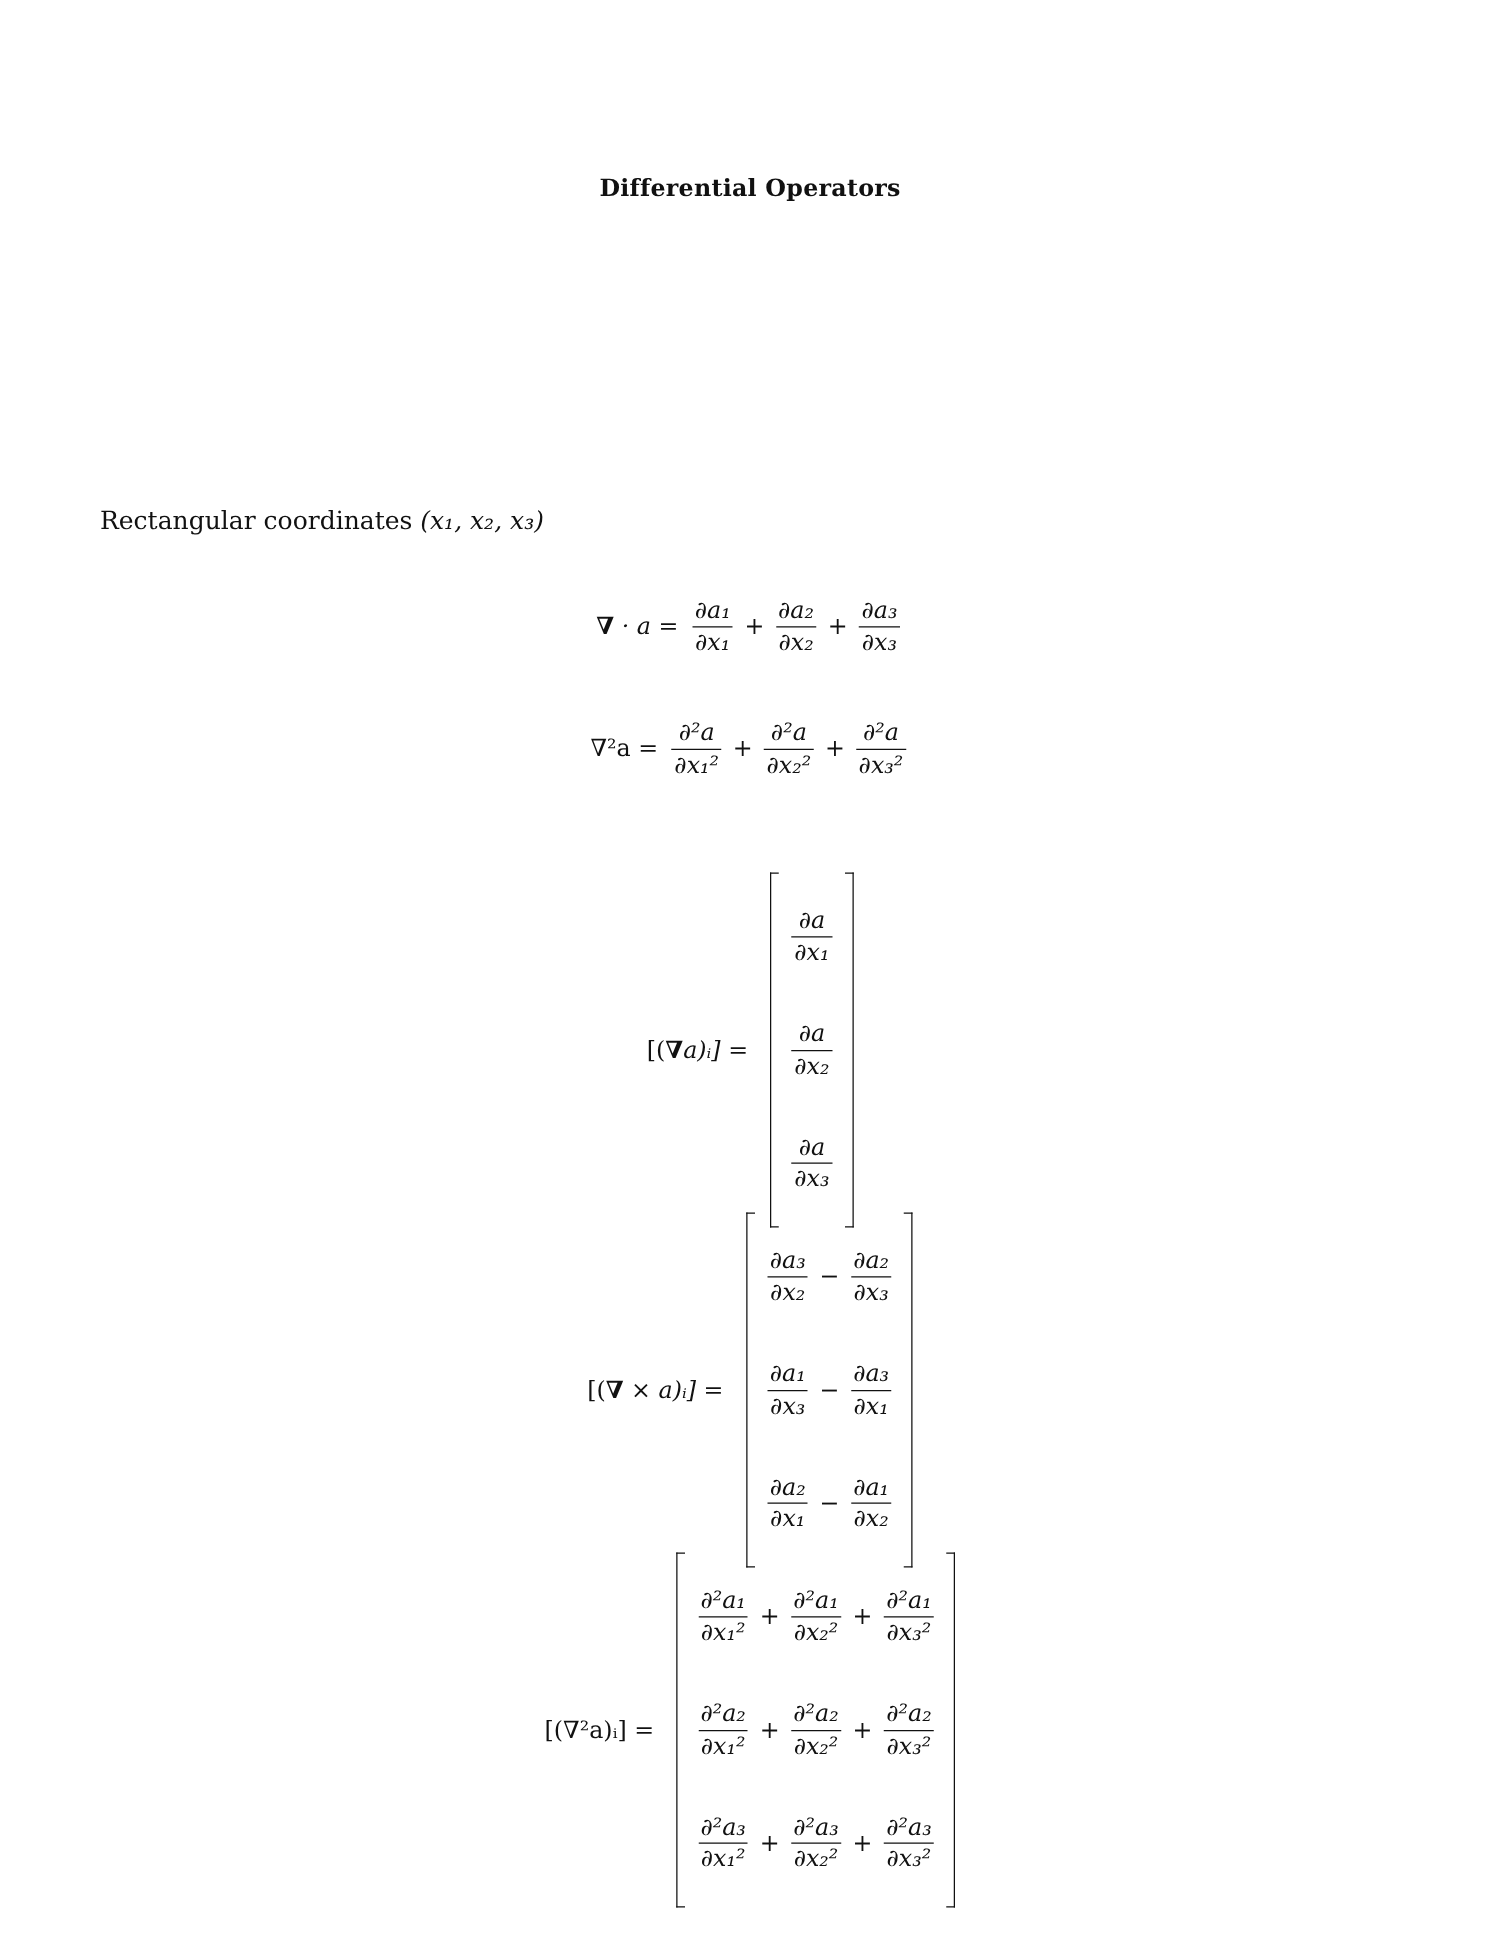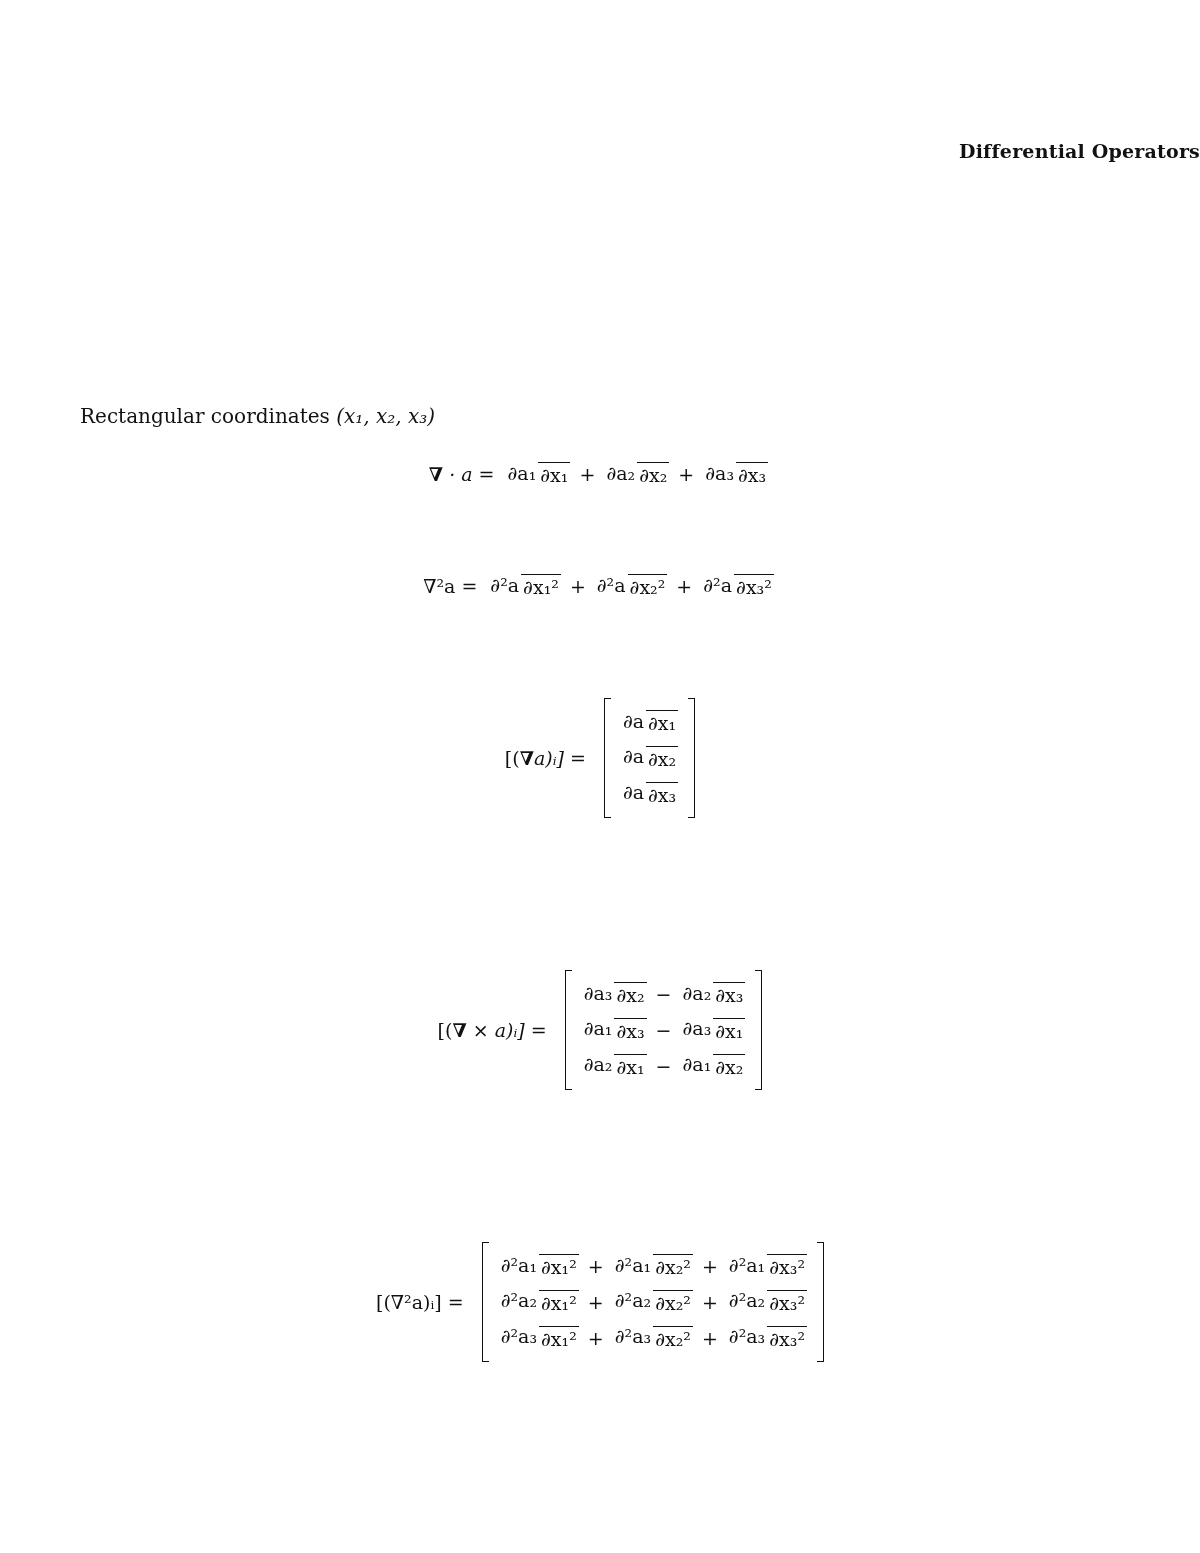--- a/index.html
+++ b/index.html
@@ -2,35 +2,35 @@
 <html><head>
 <meta charset="utf-8">
 <style>
   html, body { margin: 0; padding: 0; background: #ffffff; }
   body {
     width: 1200px; height: 1553px; position: relative; overflow: hidden;
     font-family: "DejaVu Serif", "Liberation Serif", serif;
     color: #111111;
   }
   .title {
-    position: absolute; top: 140px; left: 0; width: 1200px; text-align: right;
+    position: absolute; top: 140px; left: 0; width: 1200px; text-align: center;
     font-size: 19px; font-weight: bold; letter-spacing: 0.2px;
   }
   .section-label {
     position: absolute; top: 404px; left: 80px; font-size: 20px;
   }
   .section-label i { font-style: italic; }
   .eq {
     position: absolute; left: 0; width: 1200px;
     display: flex; justify-content: center; align-items: center;
     font-size: 19px;
   }
   .frac {
-    display: inline-flex; flex-direction: row; align-items: center;
-    margin: 0 3px; 
+    display: inline-flex; flex-direction: column; align-items: center;
+    margin: 16px 3px; font-style: italic;
   }
   .frac .num { padding: 0 2px 2px 2px; line-height: 1.1; }
   .frac .den { padding: 2px 2px 0 2px; border-top: 1.3px solid #111; line-height: 1.1; }
   .op { margin: 0 6px; font-style: normal; }
   .lhs { margin-right: 8px; white-space: nowrap; }
   .lhs .it { font-style: italic; }
   .bold { font-weight: bold; }
   .matrix {
     position: relative; display: inline-flex; flex-direction: column;
     padding: 6px 14px; margin-left: 10px;
@@ -66,21 +66,21 @@
       <span class="num">∂a₂</span>
       <span class="den">∂x₂</span>
     </span>
   <span class="op">+</span>
   <span class="frac">
       <span class="num">∂a₃</span>
       <span class="den">∂x₃</span>
     </span>
 </div>
 
-<div class="eq" style="top:574px;">
+<div class="eq" style="top:560px;">
   <span class="lhs">∇²a =</span>
   <span class="frac">
       <span class="num">∂²a</span>
       <span class="den">∂x₁²</span>
     </span>
   <span class="op">+</span>
   <span class="frac">
       <span class="num">∂²a</span>
       <span class="den">∂x₂²</span>
     </span>

